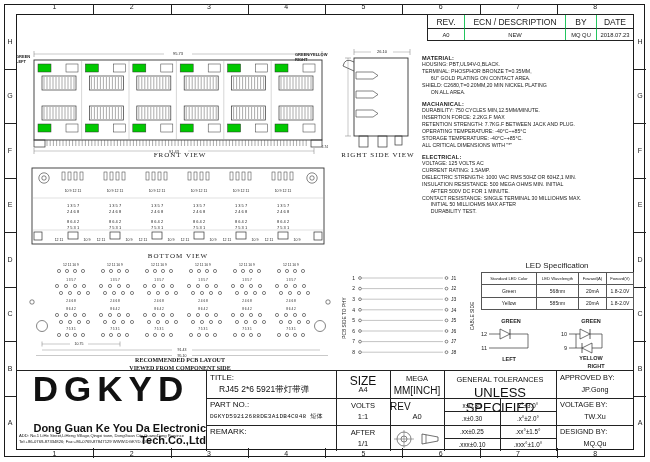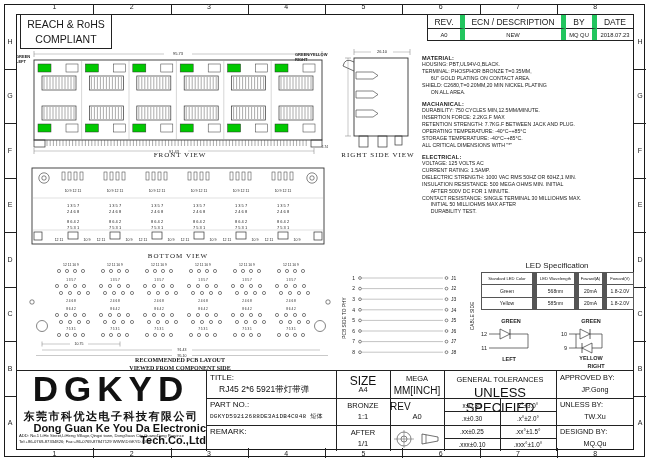--- a/index.html
+++ b/index.html
@@ -8,43 +8,39 @@
   .abs{position:absolute}
   .frameline{position:absolute;background:#222}
   .flab{position:absolute;font-size:7px;color:#222;text-align:center}
   .rowlab{position:absolute;font-size:7px;color:#222;display:flex;align-items:center;justify-content:center}
   .viewlabel{position:absolute;font-size:7px;letter-spacing:1px;text-align:center;color:#222;font-family:"Liberation Serif",serif;font-weight:normal}
   .tinylabel{position:absolute;font-size:4px;font-weight:bold;line-height:1.25;white-space:pre-line;color:#222}
   .spec{margin-bottom:5px}
   .spec-title{font-size:5.6px;font-weight:bold;letter-spacing:.2px}
   .spec-text{font-size:5.2px;line-height:1.34;white-space:pre-wrap}
   .grid-table{position:absolute;display:grid;border:1px solid #222;background:#fff}
-  .grid-table>div{border-right:5px solid #22c55e;border-bottom:1px solid #222;display:flex;align-items:center;justify-content:center;overflow:hidden}
+  .grid-table>div{border-right:1px solid #22c55e;border-bottom:1px solid #222;display:flex;align-items:center;justify-content:center;overflow:hidden}
   .grid-table>div.last{border-right:none}
   .grid-table>div.bot{border-bottom:none}
   #led-table{border-color:#555}
   #led-table>div{border-color:#555}
   svg{position:absolute;overflow:visible}
   svg text{font-family:"Liberation Sans",sans-serif}
   .tb-line{position:absolute;background:#222}
   .tb-txt{position:absolute;color:#111}
 </style>
 </head>
 <body>
 
 <div id="page">
 
   <div class="abs" style="left:4px;top:4px;width:641px;height:453px;border:1.5px solid #1a1a1a"></div>
   <div class="abs" style="left:16px;top:14px;width:618px;height:436px;border:1px solid #1a1a1a"></div>
   <div id="frame-labels"></div>
 
-  <div class="abs" style="left:20px;top:14px;width:92px;height:35px;border:1.2px solid #222;text-align:center;font-size:10.5px;line-height:15px;padding-top:2px;background:#fff">
-    <div>REACH &amp; RoHS</div>
-    <div>COMPLIANT</div>
-  </div>
 
   <div class="grid-table" style="left:427px;top:14px;width:207px;height:27px;grid-template-columns:37px 101px 31px 1fr;grid-template-rows:14px 1fr;font-size:8.5px">
     <div>REV.</div>
     <div>ECN / DESCRIPTION</div>
     <div>BY</div>
     <div class="last">DATE</div>
     <div class="bot" style="font-size:5.8px">A0</div>
     <div class="bot" style="font-size:5.8px">NEW</div>
     <div class="bot" style="font-size:5.8px">MQ QU</div>
     <div class="bot last" style="font-size:5.8px">2018.07.23</div>
@@ -754,34 +750,33 @@
     <div class="tb-line" style="left:374px;top:0;width:1px;height:80px"></div>
     <div class="tb-line" style="left:428px;top:0;width:1px;height:80px"></div>
     <div class="tb-line" style="left:540px;top:0;width:1px;height:80px"></div>
     <div class="tb-line" style="left:190px;top:27px;width:428px;height:1px"></div>
     <div class="tb-line" style="left:190px;top:54px;width:428px;height:1px"></div>
     <div class="tb-line" style="left:428px;top:40px;width:112px;height:1px"></div>
     <div class="tb-line" style="left:428px;top:67px;width:112px;height:1px"></div>
     <div class="tb-line" style="left:484px;top:27px;width:1px;height:53px"></div>
 
     <div class="tb-txt" style="left:0;top:-2px;width:190px;text-align:center;font-size:35px;font-weight:bold;letter-spacing:6px;line-height:40px">DGKYD</div>
-    <div class="tb-txt" style="left:0;top:38px;width:190px;text-align:center;font-size:11px;font-weight:bold;letter-spacing:1.5px">东莞市科优达电子科技有限公司</div>
     <div class="tb-txt" style="left:0;top:51px;width:190px;text-align:right;font-size:11px;font-weight:bold">Dong Guan Ke You Da Electronic Tech.Co.,Ltd</div>
     <div class="tb-txt" style="left:3px;top:62px;width:186px;font-size:4.2px;line-height:1.5;white-space:pre-line">ADD: No.1 LiHe Street,LiHeng Village,Qingxi town, DongGuan City,GuangDong Province
 Tel:+86-0769-87334826; Fax:+86-0769-87847129  WWW.DGKYD.COM</div>
 
     <div class="tb-txt" style="left:194px;top:2px;font-size:8px">TITLE:</div>
     <div class="tb-txt" style="left:203px;top:13px;font-size:8.5px">RJ45 2*6 5921带灯带弹</div>
     <div class="tb-txt" style="left:194px;top:29px;font-size:8px">PART NO.:</div>
     <div class="tb-txt" style="left:194px;top:41px;font-size:6.1px;letter-spacing:.2px;font-family:'Liberation Mono',monospace">DGKYD59212688DE3A1DB4C048 短体</div>
     <div class="tb-txt" style="left:194px;top:56px;font-size:8px">REMARK:</div>
 
     <div class="tb-txt" style="left:320px;top:3px;width:54px;text-align:center;font-size:12px">SIZE</div>
     <div class="tb-txt" style="left:320px;top:14px;width:54px;text-align:center;font-size:7.5px">A4</div>
-    <div class="tb-txt" style="left:320px;top:30px;width:54px;text-align:center;font-size:7.5px">BRONZE</div>
+    <div class="tb-txt" style="left:320px;top:30px;width:54px;text-align:center;font-size:7.5px">VOLTS</div>
     <div class="tb-txt" style="left:320px;top:41px;width:54px;text-align:center;font-size:7.5px">1:1</div>
     <div class="tb-txt" style="left:320px;top:57px;width:54px;text-align:center;font-size:7.5px">AFTER</div>
     <div class="tb-txt" style="left:320px;top:68px;width:54px;text-align:center;font-size:7.5px">1/1</div>
 
     <div class="tb-txt" style="left:374px;top:3px;width:54px;text-align:center;font-size:7.5px">MEGA</div>
     <div class="tb-txt" style="left:374px;top:14px;width:54px;text-align:center;font-size:10px">MM[INCH]</div>
     <div class="tb-txt" style="left:374px;top:30px;width:54px;text-align:left;font-size:10px">REV</div>
     <div class="tb-txt" style="left:374px;top:41px;width:54px;text-align:center;font-size:7.5px">A0</div>
     <svg id="svg-proj" style="left:374px;top:57px" width="54" height="22" viewBox="0 0 54 22">
         <circle cx="14" cy="11" r="7" fill="none" stroke="#333" stroke-width="0.6"></circle>
@@ -798,21 +793,21 @@
     <div class="tb-txt" style="left:484px;top:31px;width:56px;text-align:center;font-size:6.3px">x°±3.0°</div>
     <div class="tb-txt" style="left:428px;top:44px;width:56px;text-align:center;font-size:6.3px">.x±0.30</div>
     <div class="tb-txt" style="left:484px;top:44px;width:56px;text-align:center;font-size:6.3px">.x°±2.0°</div>
     <div class="tb-txt" style="left:428px;top:57px;width:56px;text-align:center;font-size:6.3px">.xx±0.25</div>
     <div class="tb-txt" style="left:484px;top:57px;width:56px;text-align:center;font-size:6.3px">.xx°±1.5°</div>
     <div class="tb-txt" style="left:428px;top:70px;width:56px;text-align:center;font-size:6.3px">.xxx±0.10</div>
     <div class="tb-txt" style="left:484px;top:70px;width:56px;text-align:center;font-size:6.3px">.xxx°±1.0°</div>
 
     <div class="tb-txt" style="left:544px;top:2px;font-size:7.4px">APPROVED BY:</div>
     <div class="tb-txt" style="left:540px;top:14px;width:78px;text-align:center;font-size:7.2px">JP.Gong</div>
-    <div class="tb-txt" style="left:544px;top:29px;font-size:7.4px">UNLESS BY:</div>
+    <div class="tb-txt" style="left:544px;top:29px;font-size:7.4px">VOLTAGE BY:</div>
     <div class="tb-txt" style="left:540px;top:41px;width:78px;text-align:center;font-size:7.2px">TW.Xu</div>
     <div class="tb-txt" style="left:544px;top:56px;font-size:7.4px">DESIGND BY:</div>
     <div class="tb-txt" style="left:540px;top:68px;width:78px;text-align:center;font-size:7.2px">MQ.Qu</div>
   </div>
 
 <div class="flab" style="left: 16px; top: 2.5px; width: 77px;">1</div>
     <div class="flab" style="left: 16px; top: 449.5px; width: 77px;">1</div>
     <div class="flab" style="left: 93.25px; top: 2.5px; width: 77px;">2</div>
     <div class="flab" style="left: 93.25px; top: 449.5px; width: 77px;">2</div>
     <div class="frameline" style="left: 93.25px; top: 4px; width: 1px; height: 10px;"></div>

